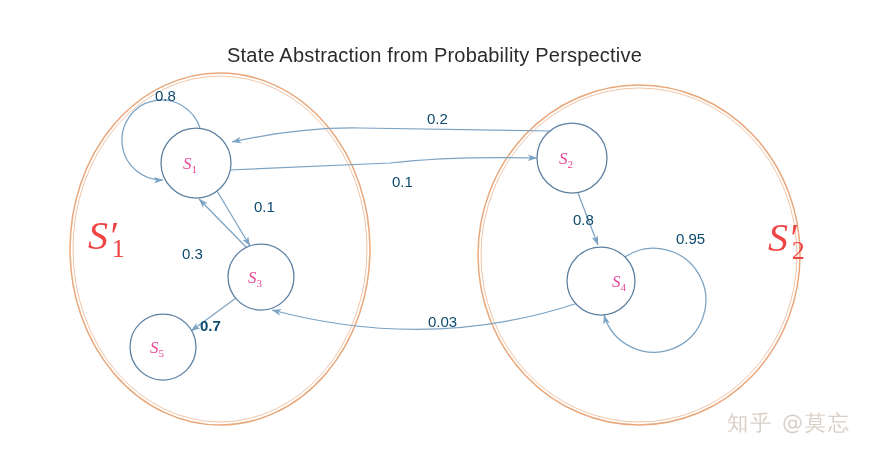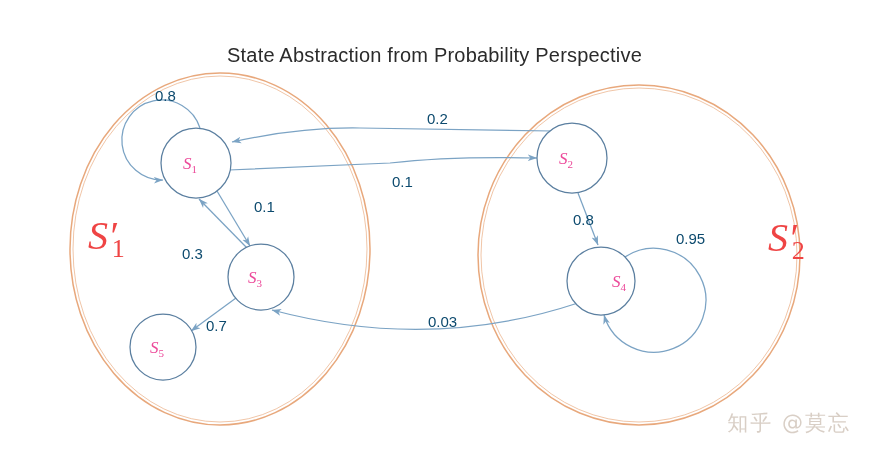--- a/index.html
+++ b/index.html
@@ -87,21 +87,21 @@
 
 <div class="node-label" style="left:183px;top:154px;"><span>S</span><sub>1</sub></div>
 <div class="node-label" style="left:248px;top:268px;text-align:right;"><span>S</span><sub>3</sub></div>
 <div class="node-label" style="left:150px;top:338px;"><span>S</span><sub>5</sub></div>
 <div class="node-label" style="left:559px;top:149px;"><span>S</span><sub>2</sub></div>
 <div class="node-label" style="left:612px;top:272px;"><span>S</span><sub>4</sub></div>
 
 <div class="edge-label" style="left:155px;top:87px;">0.8</div>
 <div class="edge-label" style="left:254px;top:198px;">0.1</div>
 <div class="edge-label" style="left:182px;top:245px;">0.3</div>
-<div class="edge-label" style="left:206px;top:317px;">0.7</div>
+<div class="edge-label" style="left:200px;top:317px;font-weight:bold;">0.7</div>
 <div class="edge-label" style="left:383px;top:110px;margin-left:44px;">0.2</div>
 <div class="edge-label" style="left:392px;top:173px;">0.1</div>
 <div class="edge-label" style="left:573px;top:211px;">0.8</div>
 <div class="edge-label" style="left:676px;top:230px;">0.95</div>
 <div class="edge-label" style="left:428px;top:313px;">0.03</div>
 
 <div class="cluster-label" style="left:88px;top:216px;"><span>S</span><span class="prime">′</span><span class="sub">1</span></div>
 <div class="cluster-label" style="left:768px;top:218px;"><span>S</span><span class="prime">′</span><span class="sub">2</span></div>
 
 <div id="watermark">知乎 @莫忘</div>

